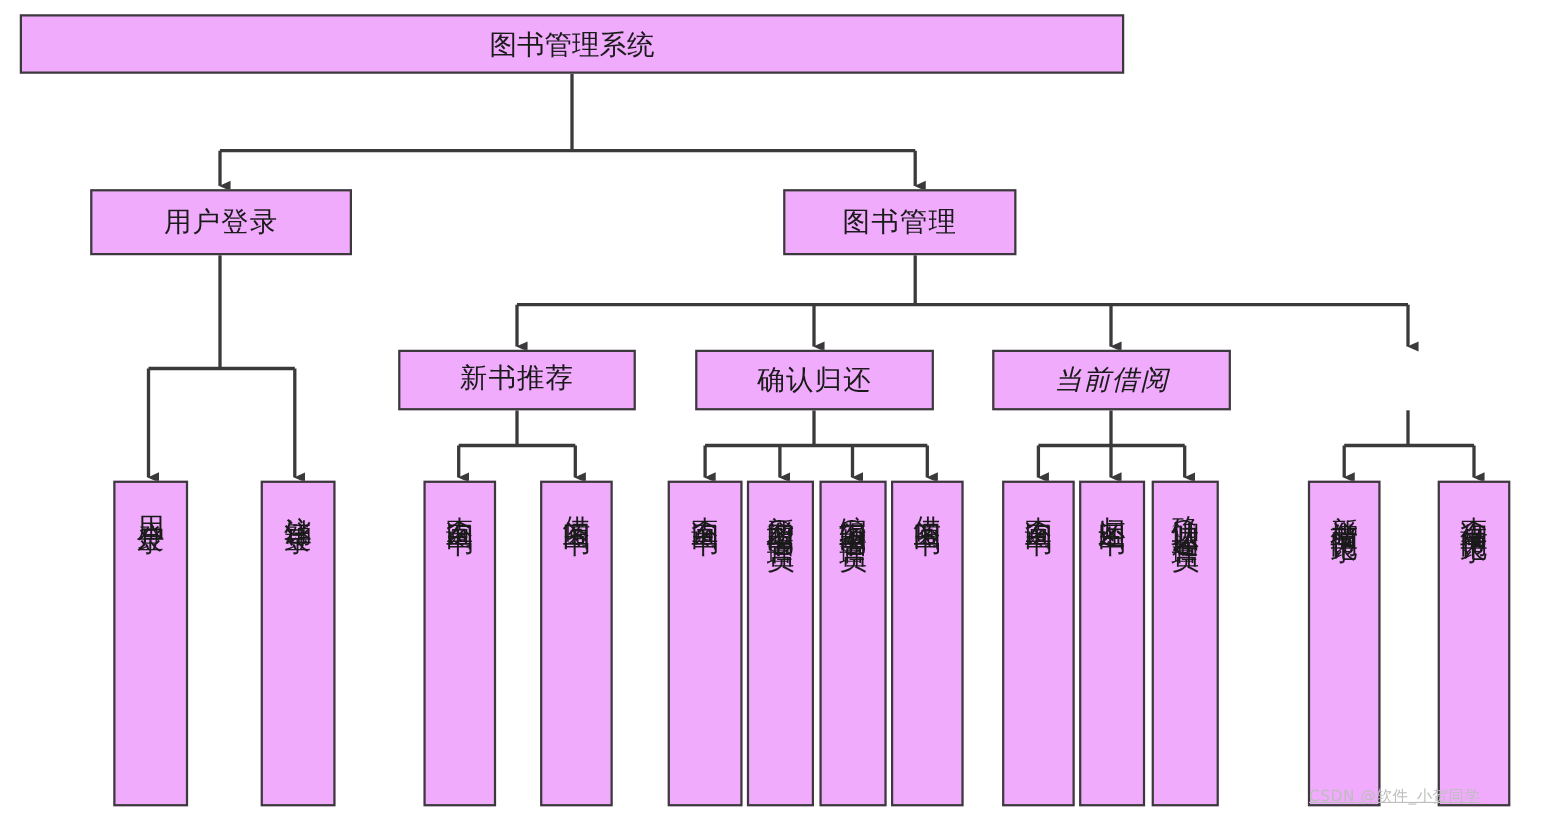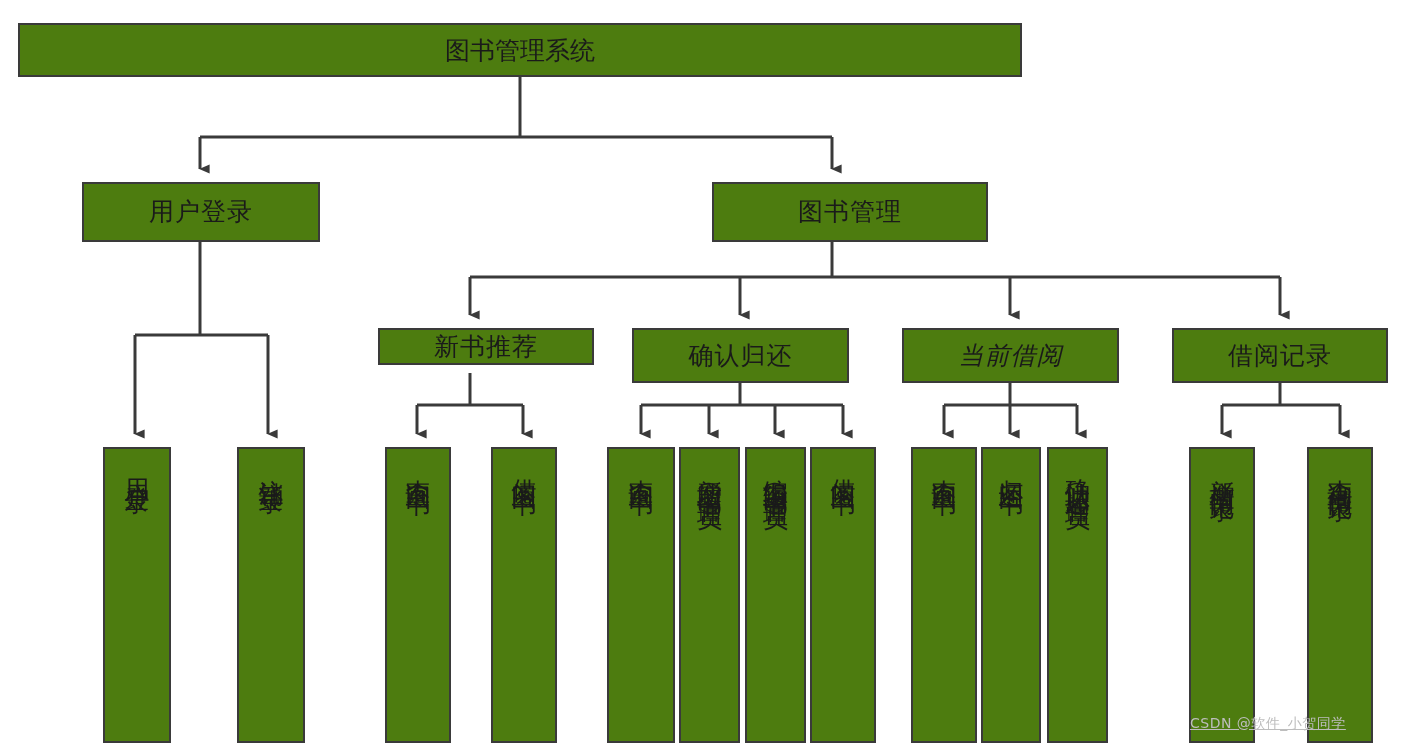--- a/index.html
+++ b/index.html
@@ -22,27 +22,26 @@
     position: absolute;
     left: 0;
     top: 0;
     width: 1405px;
     height: 747px;
     pointer-events: none;
   }
   .node {
     position: absolute;
     box-sizing: border-box;
-    background: #4d7c0f;
+    background: #f0abfc;
     border: 2.5px solid #3a3a3a;
     display: flex;
     align-items: center;
     justify-content: center;
     color: #1a1a1a;
-    margin-top: 10px;
   }
   .node.horizontal {
     font-size: 25px;
     letter-spacing: 1px;
     line-height: 1.1;
   }
   .node.root {
     font-size: 25px;
   }
   .node.leaf {
@@ -127,29 +126,28 @@
       <path d="M1222,405 L1340,405"></path>
       <path d="M1222,405 L1222,434" marker-end="url(#arr)"></path>
       <path d="M1340,405 L1340,434" marker-end="url(#arr)"></path>
     </g>
   </svg>
 
   <div class="node root" style="left:18px; top:13px; width:1004px; height:54px;">图书管理系统</div>
 
   <div class="node horizontal" style="left:82px; top:172px; width:238px; height:60px;">用户登录</div>
 
-  <div class="node horizontal" style="left:712px; top:172px; width:276px; height:60px;">图书管理</div>
+  <div class="node horizontal" style="left:712px; top:172px; width:212px; height:60px;">图书管理</div>
 
-  <div class="node horizontal" style="left:378px; top:318px; width:216px; height:37px;">新书推荐</div>
+  <div class="node horizontal" style="left:362px; top:318px; width:216px; height:55px;font-family:Liberation Mono, monospace;">新书推荐</div>
 
   <div class="node horizontal" style="left:632px; top:318px; width:217px; height:55px;">确认归还</div>
 
   <div class="node horizontal" style="left:902px; top:318px; width:217px; height:55px;font-style:italic;">当前借阅</div>
 
-  <div class="node horizontal" style="left:1172px; top:318px; width:216px; height:55px;">借阅记录</div>
 
   <div class="node leaf" style="left:103px; top:437px; width:68px; height:296px;">
     <span class="vtext">用户登录</span>
   </div>
   <div class="node leaf" style="left:237px; top:437px; width:68px; height:296px;">
     <span class="vtext">注销登录</span>
   </div>
 
   <div class="node leaf" style="left:385px; top:437px; width:66px; height:296px;">
     <span class="vtext">查询图书</span>

